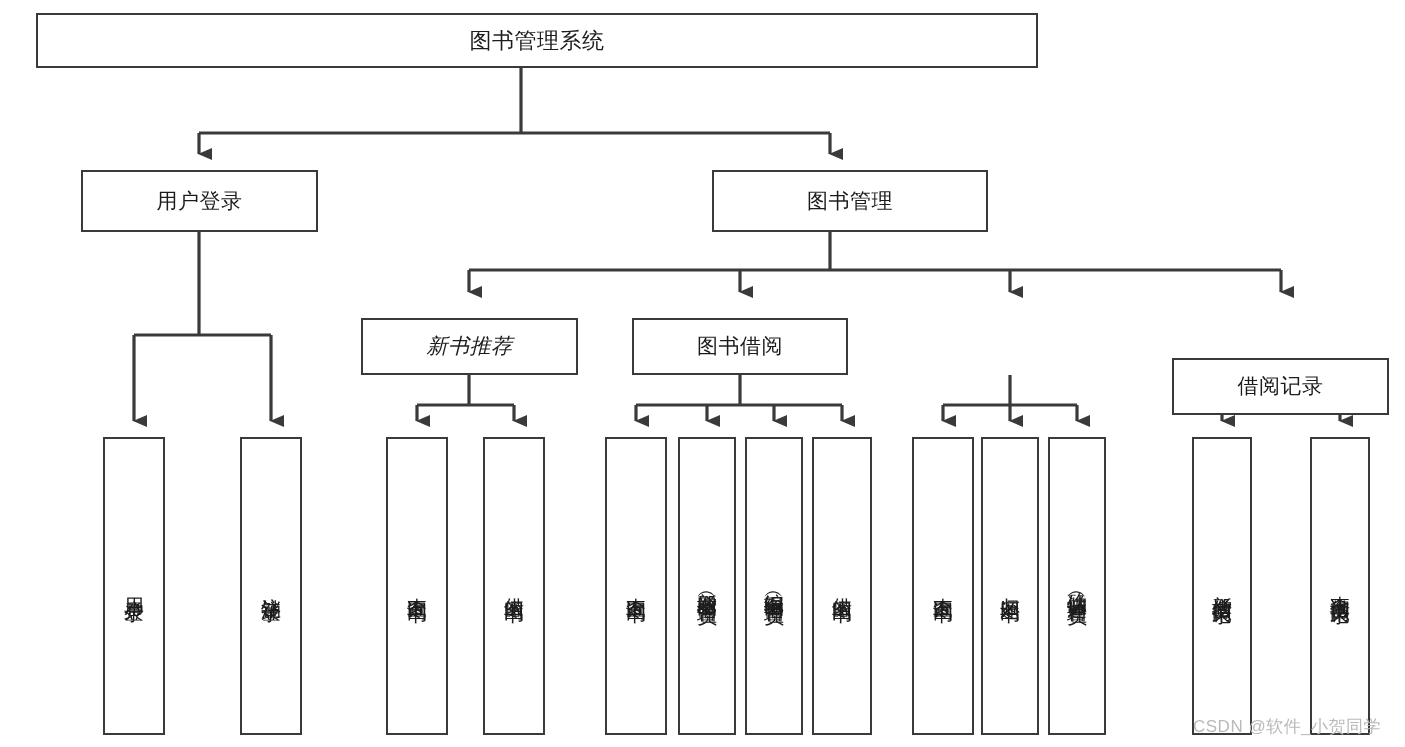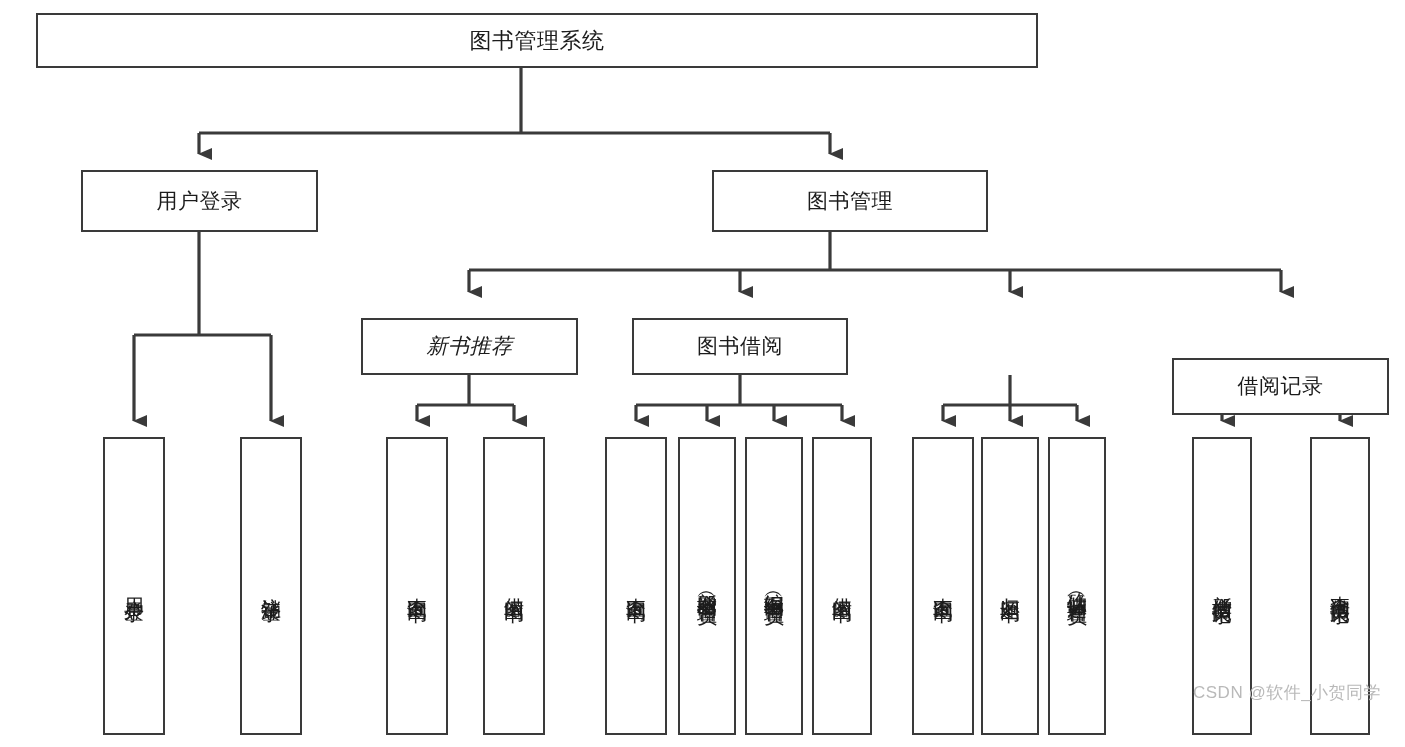--- a/index.html
+++ b/index.html
@@ -183,15 +183,15 @@
     <span class="label">确认归还（管理员）</span>
   </div>
 
   <div class="node vert" style="left:1192px; top:437px; width:60px; height:298px;">
     <span class="label">新增借阅记录</span>
   </div>
   <div class="node vert" style="left:1310px; top:437px; width:60px; height:298px;">
     <span class="label">查询借阅记录</span>
   </div>
 
-  <div class="watermark" style="left:1193px; top:681px;">CSDN @软件_小贺同学</div>
+  <div class="watermark" style="left:1193px; top:715px;">CSDN @软件_小贺同学</div>
 
 </div>
 
 </body></html>

